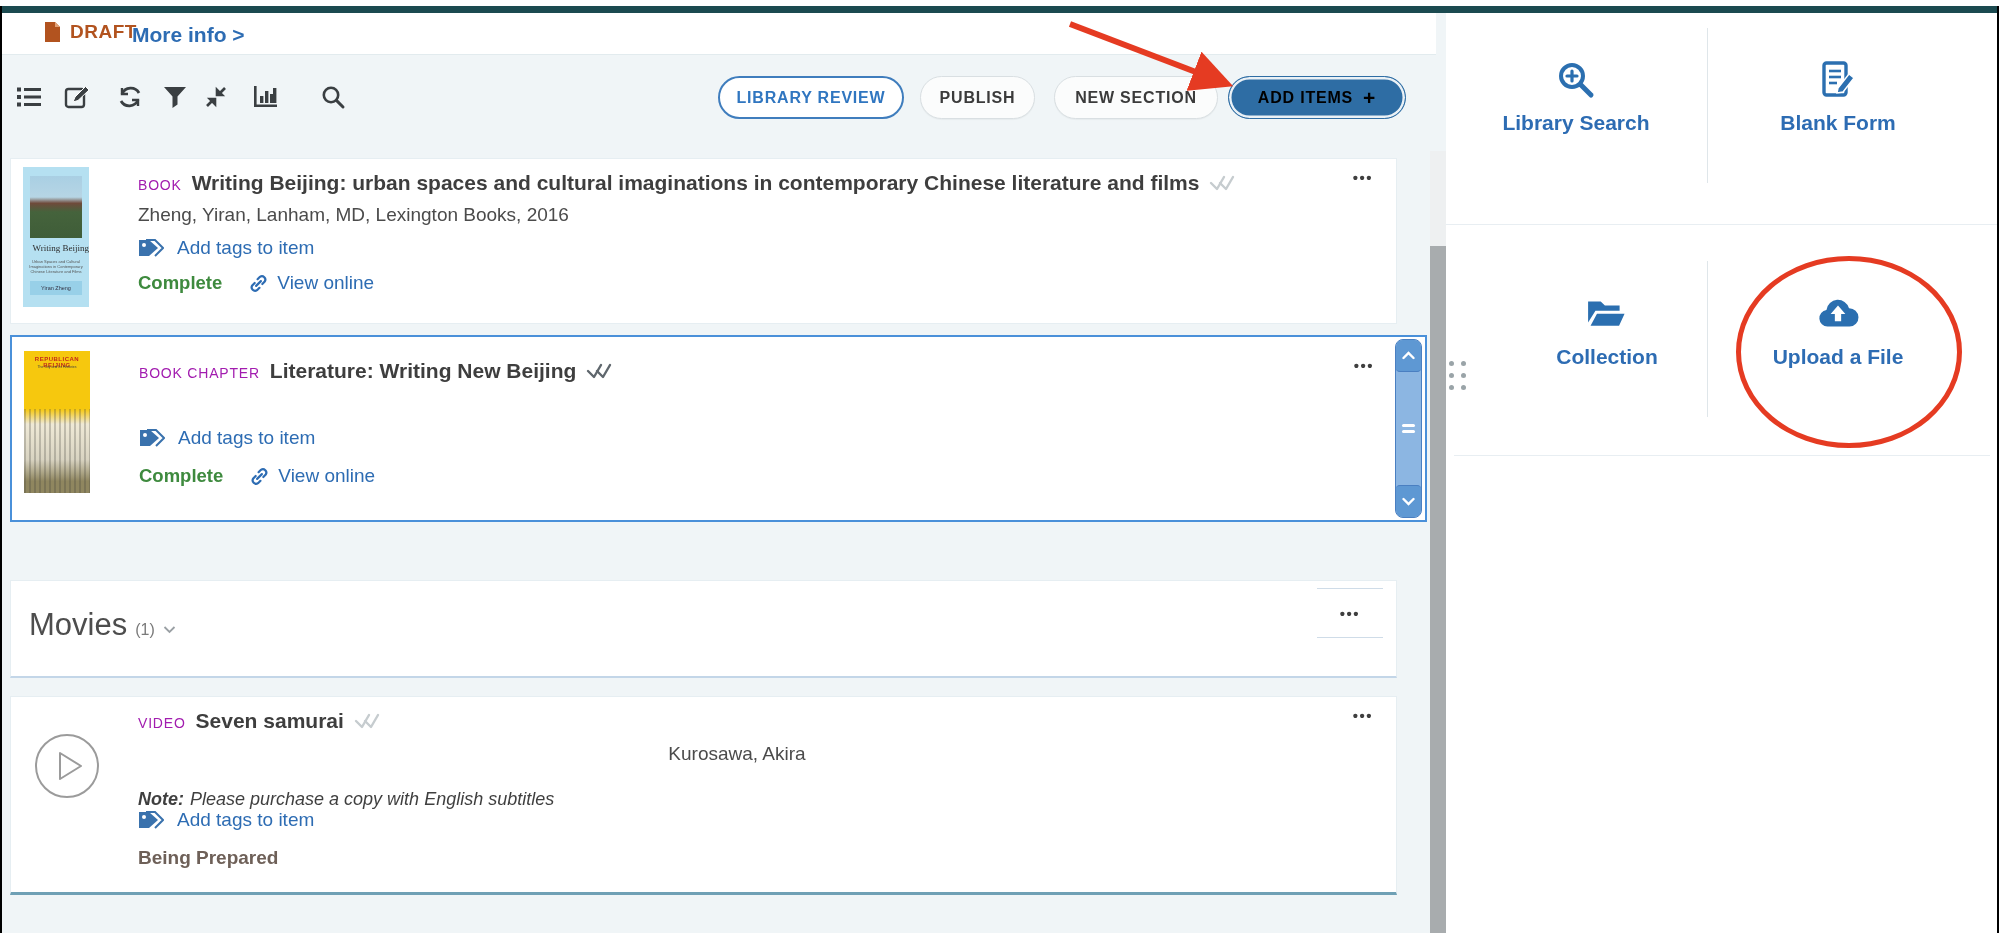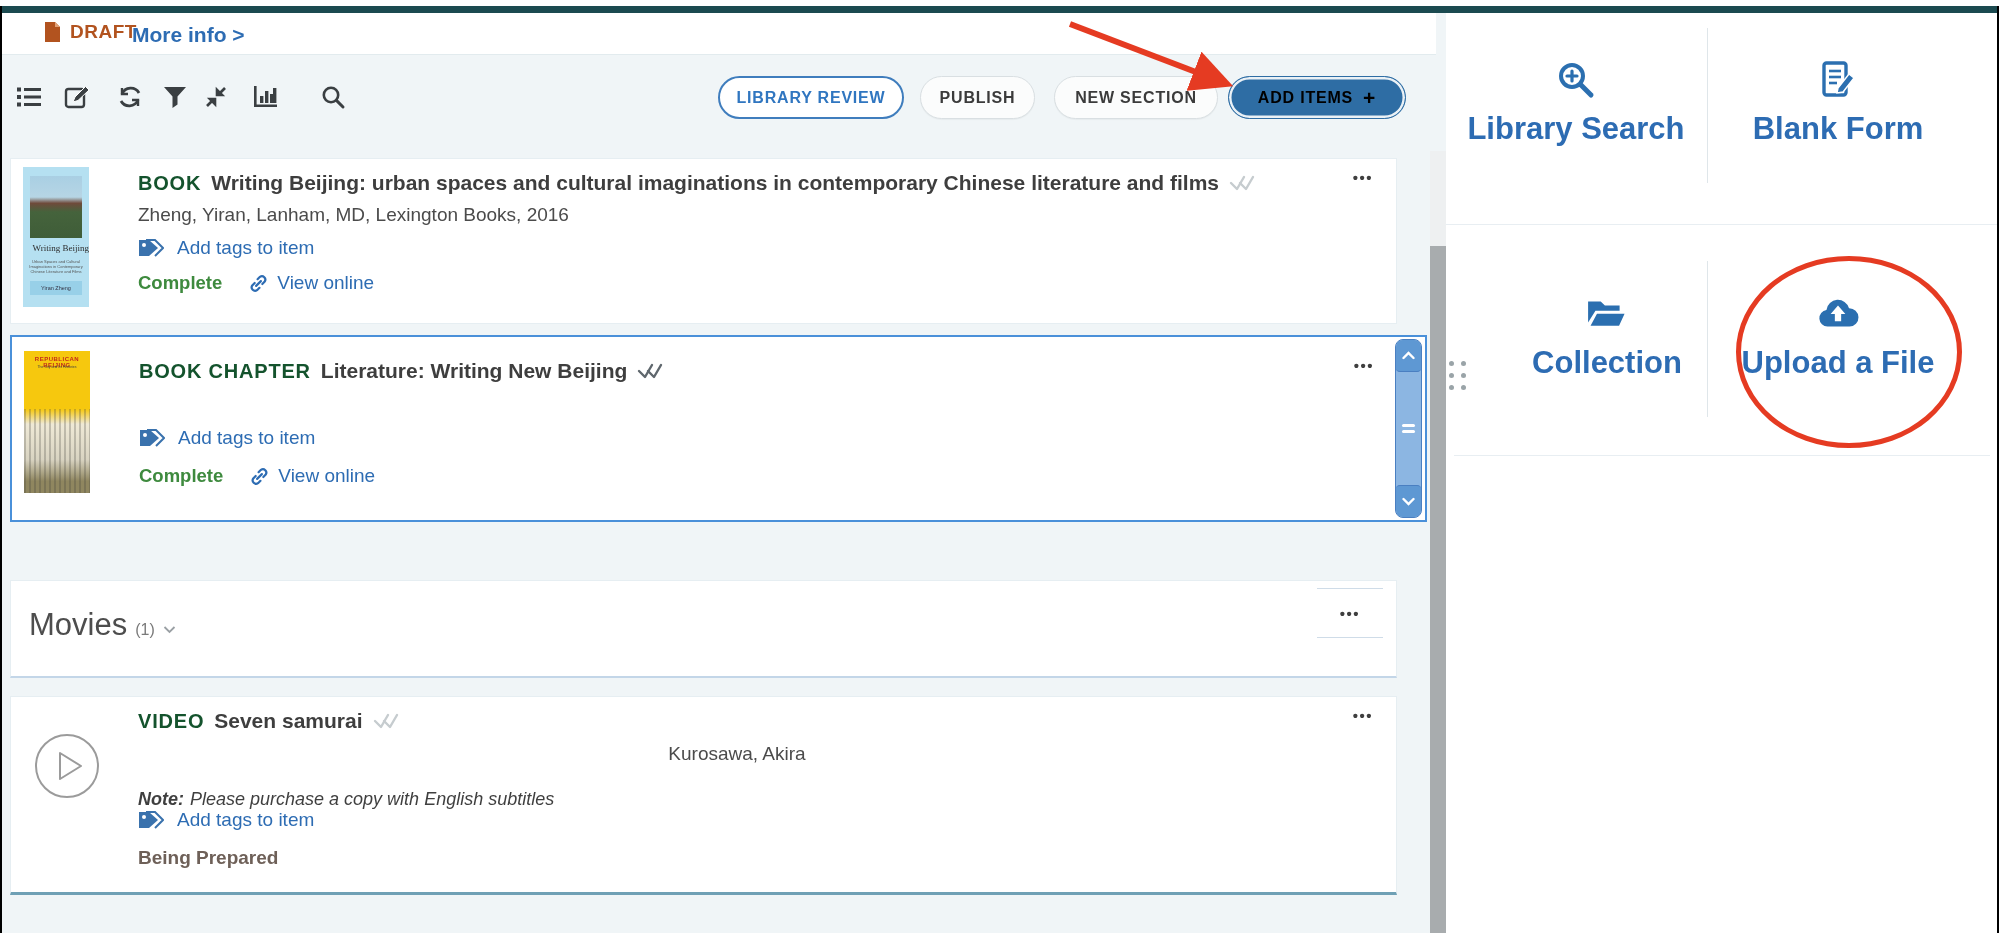--- a/index.html
+++ b/index.html
@@ -33,21 +33,21 @@
   .btn-plain{background:#fbfcfc;border:1px solid #d9dfe2;color:#3b3b3b;box-shadow:0 1px 1px rgba(0,0,0,.04);}
   .btn-primary{background:#2e6da4;border:1px solid #2e6da4;color:#000000;box-shadow:inset 0 0 0 2.5px rgba(255,255,255,.9);gap:10px;}
   .btn-primary .plus{font-size:21px;font-weight:bold;line-height:1;}
 
   
   .card{position:absolute;left:10px;width:1387px;background:#fff;border:1px solid #e6eef2;box-sizing:border-box;}
   #card-2{border:2px solid #4a90d9;width:1417px;}
   .cover{position:absolute;left:12px;overflow:hidden;}
   .item-text{position:absolute;left:127px;right:60px;}
   .title-row{display:flex;align-items:baseline;gap:10px;}
-  .type-label{font-size:20px;font-weight:bold;color:#14532d;letter-spacing:.8px;white-space:nowrap;}
+  .type-label{font-size:14px;font-weight:normal;color:#a21caf;letter-spacing:.8px;white-space:nowrap;}
   .item-title{font-size:21px;font-weight:600;color:#3e3e3e;white-space:nowrap;}
   .check-icon{width:26px;height:18px;align-self:center;}
   .check-light{color:#c6cccf;}
   .check-dark{color:#5f676d;}
   .meta{font-size:19px;color:#4b4b4b;}
   .tags-row{display:flex;align-items:center;gap:13px;color:#2d6cb3;font-size:19px;}
   .tag-icon{width:26px;height:22px;}
   .status-row{display:flex;align-items:center;gap:26px;}
   .status-complete{color:#3e8a3e;font-weight:bold;font-size:18.5px;}
   .status-prepared{color:#6e6058;font-weight:bold;font-size:19px;}
@@ -101,21 +101,21 @@
 
   
   #scrollbar-track{left:1430px;top:145px;width:16px;height:784px;background:#eef0f1;}
   #scrollbar-thumb{position:absolute;left:0;top:95px;width:16px;height:689px;background:#a8acae;cursor:pointer;}
 
   
   #right-panel{left:1446px;top:7px;width:551px;height:922px;background:#fff;}
   .rp-cell{position:absolute;width:260px;display:flex;flex-direction:column;align-items:center;gap:12px;
            color:#2b6fb0;cursor:pointer;}
   .rp-cell .rp-icon{width:42px;height:38px;}
-  .rp-label{font-size:31px;font-weight:bold;color:#2d6cb3;white-space:nowrap;}
+  .rp-label{font-size:21px;font-weight:bold;color:#2d6cb3;white-space:nowrap;}
   .rp-vdivider{position:absolute;left:261px;width:1px;background:#dfe6ea;}
   .rp-hdivider{position:absolute;height:1px;background:#e8eef2;}
   .drag-dots{position:absolute;left:3px;top:348px;display:grid;grid-template-columns:5px 5px;grid-gap:7px;}
   .drag-dots div{width:5px;height:5px;border-radius:50%;background:#9aa4a8;}
 
   
   #red-ellipse{left:1736px;top:250px;width:216px;height:182px;border:5px solid #e53b22;border-radius:50%;z-index:50;}
   #red-arrow{left:1040px;top:6px;width:220px;height:95px;z-index:50;overflow:visible;}
 </style>
 </head>

